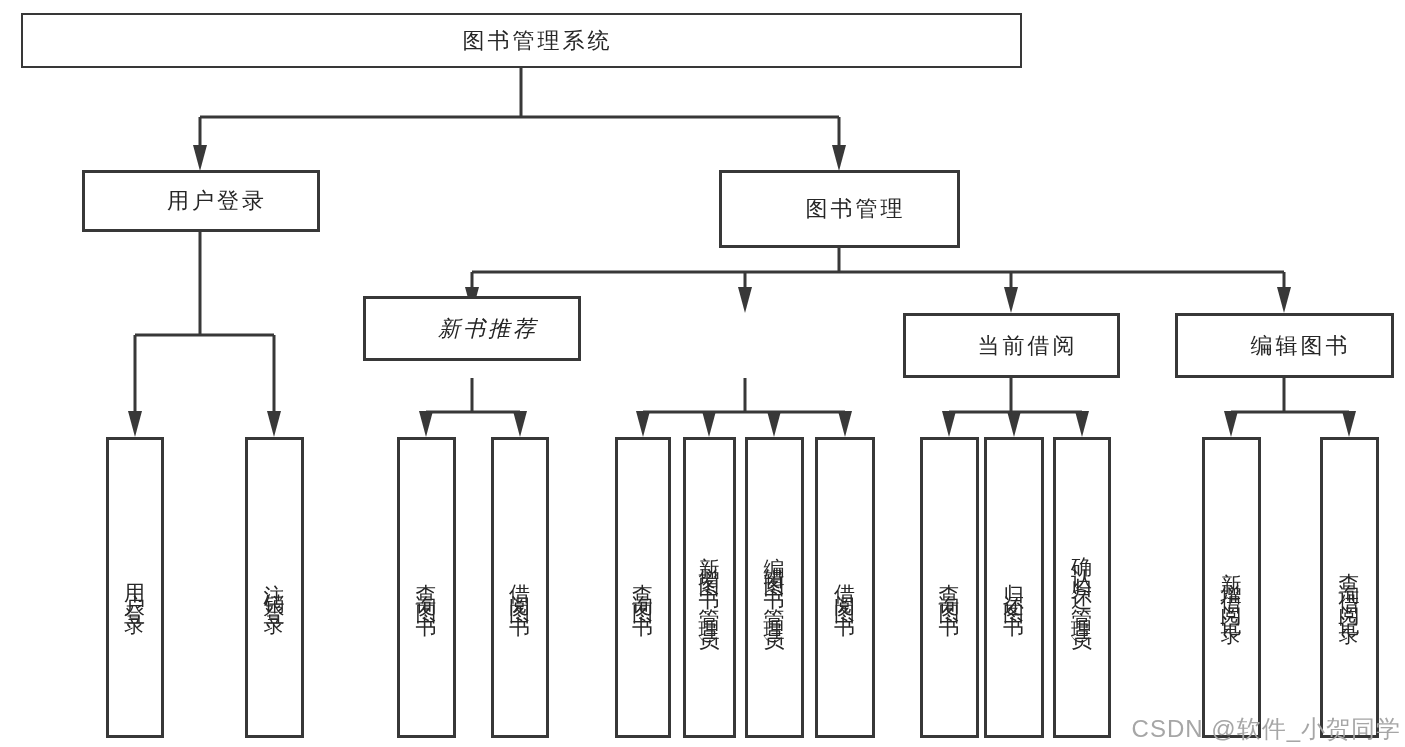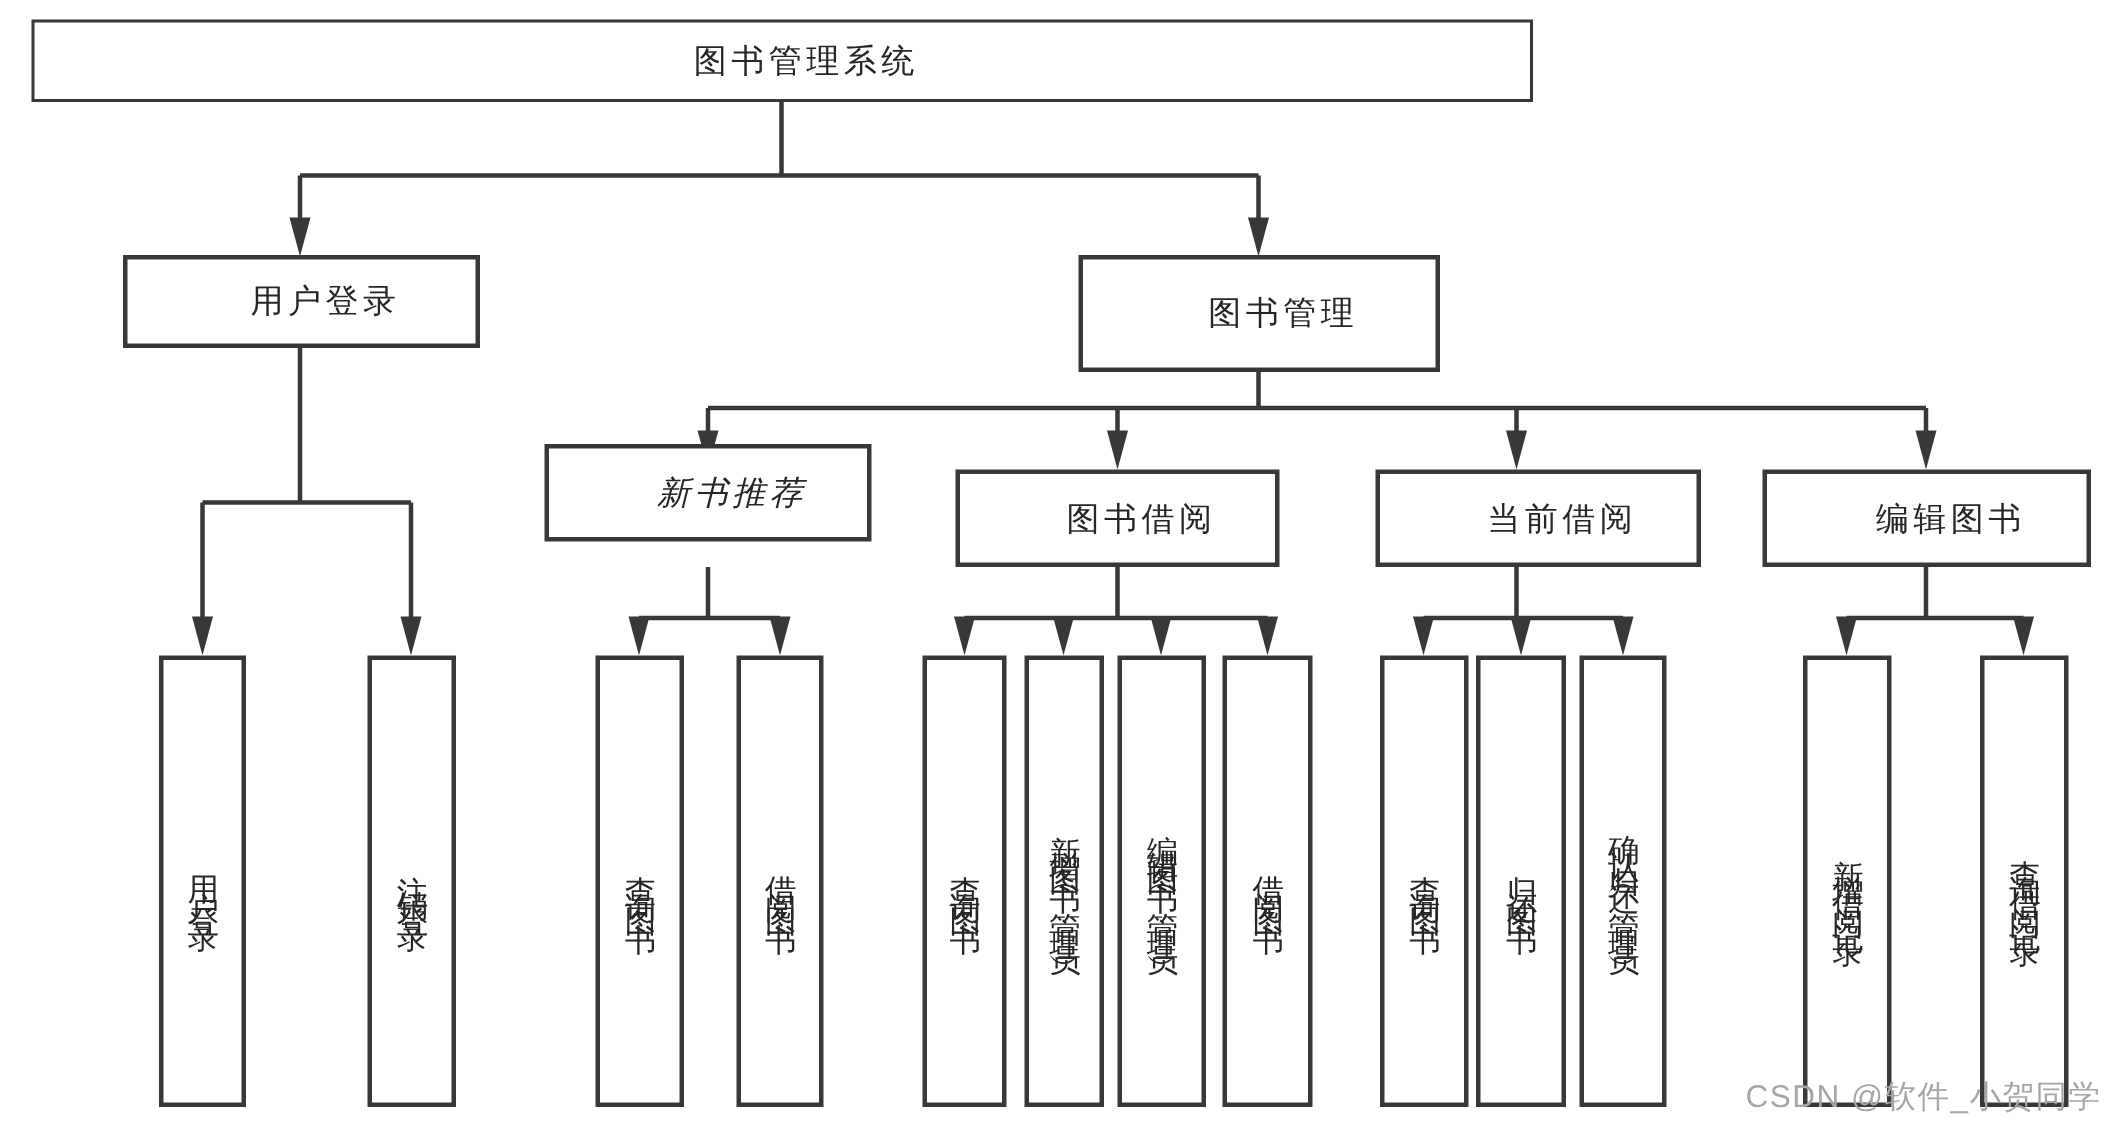--- a/index.html
+++ b/index.html
@@ -39,21 +39,21 @@
     letter-spacing: 0.5em;
     line-height: 1;
     padding: 4px 0;
   }
   .watermark {
     position: absolute;
     right: 4px;
     bottom: 2px;
     z-index: 2;
     color: #a6a6a6;
-    font-size: 21px;
+    font-size: 24px;
     letter-spacing: 1px;
     white-space: nowrap;
   }
 </style>
 </head>
 <body>
 
 <div class="canvas">
 
   <svg class="connector-layer" width="1405" height="747" viewBox="0 0 1405 747" xmlns="http://www.w3.org/2000/svg">
@@ -98,22 +98,21 @@
       <polygon points="1349,437 1342,411 1356,411"></polygon>
     </g>
   </svg>
 
   <div class="node root" style="left:21px; top:13px; width:1001px; height:55px;">图书管理系统</div>
 
   <div class="node" style="left:82px; top:170px; width:238px; height:62px;">用户登录</div>
   <div class="node" style="left:719px; top:170px; width:241px; height:78px;">图书管理</div>
 
   <div class="node" style="left:363px; top:296px; width:218px; height:65px;font-style:italic;">新书推荐</div>
-  <div class="node" style="left:637px; top:313px; width:216px; height:65px;">图书借阅</div>
-  <div class="node" style="left:903px; top:313px; width:217px; height:65px;margin-left:14px;">当前借阅</div>
+  <div class="node" style="left:903px; top:313px; width:217px; height:65px;">当前借阅</div>
   <div class="node" style="left:1175px; top:313px; width:219px; height:65px;">编辑图书</div>
 
   <div class="node leaf" style="left:106px; top:437px; width:58px; height:301px;">用户登录</div>
   <div class="node leaf" style="left:245px; top:437px; width:59px; height:301px;">注销登录</div>
 
   <div class="node leaf" style="left:397px; top:437px; width:59px; height:301px;">查询图书</div>
   <div class="node leaf" style="left:491px; top:437px; width:58px; height:301px;">借阅图书</div>
 
   <div class="node leaf" style="left:615px; top:437px; width:56px; height:301px;">查询图书</div>
   <div class="node leaf" style="left:683px; top:437px; width:53px; height:301px;">新增图书（管理员）</div>

